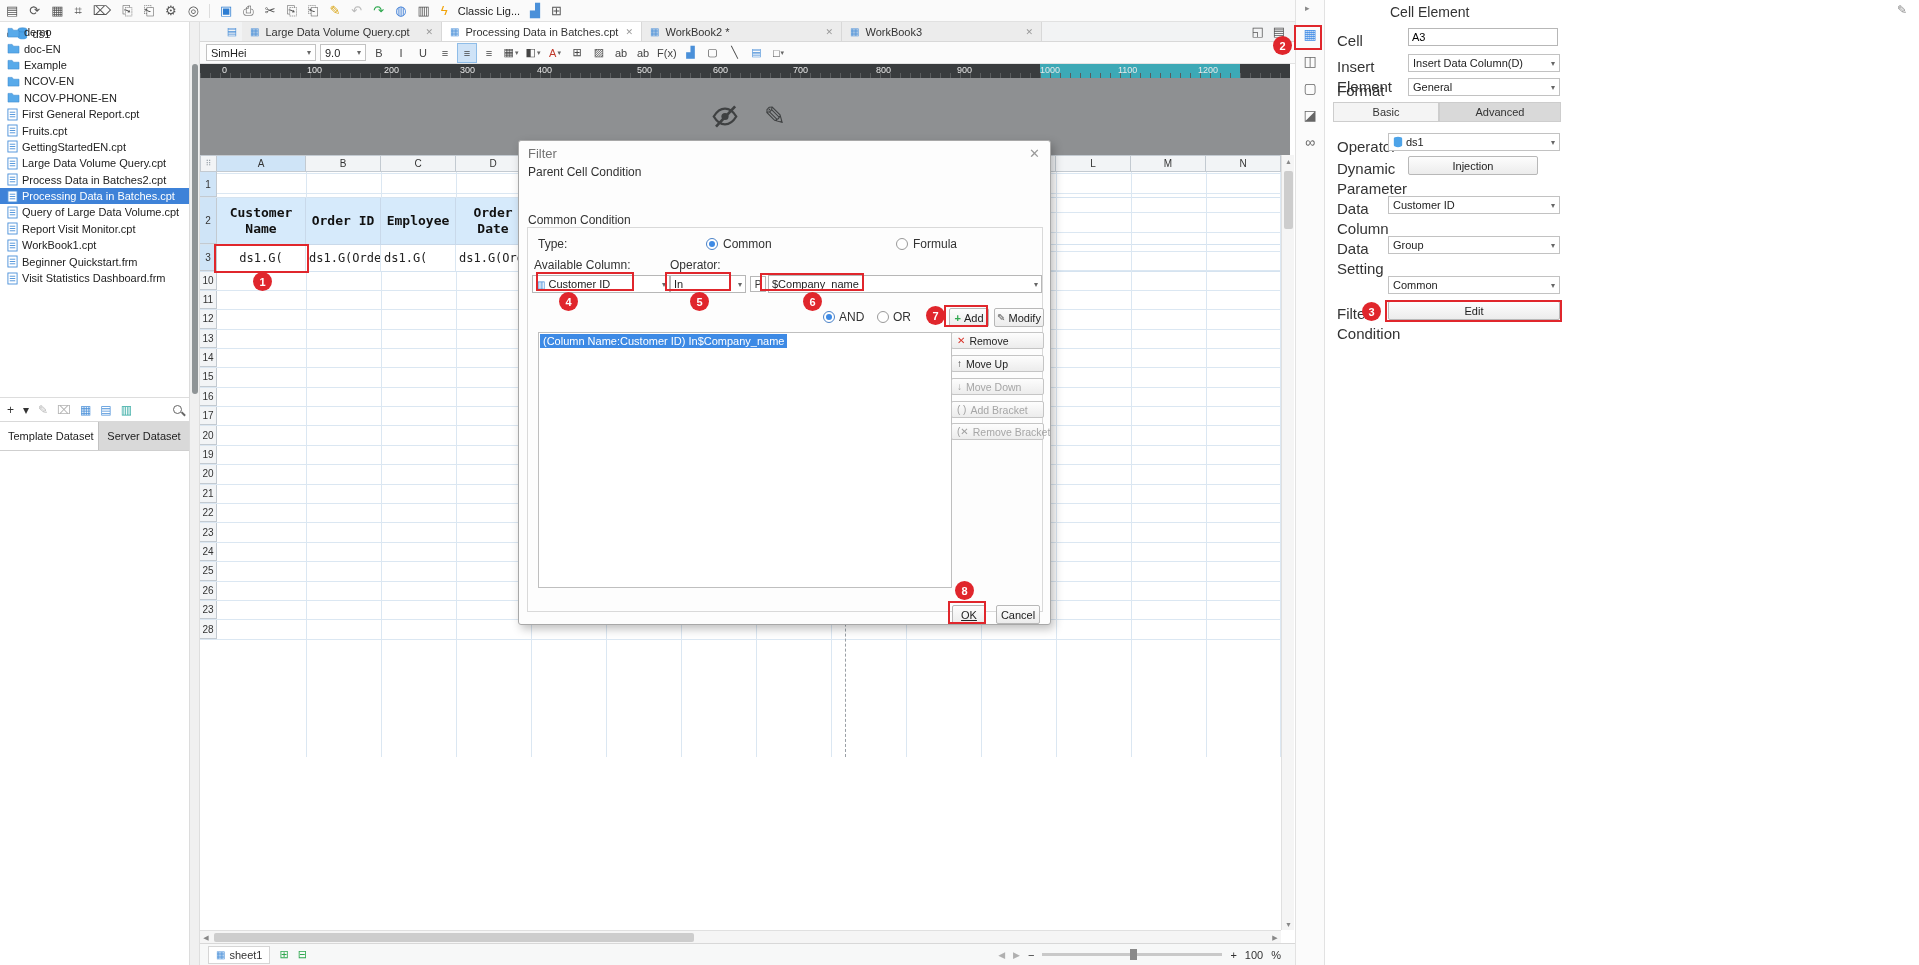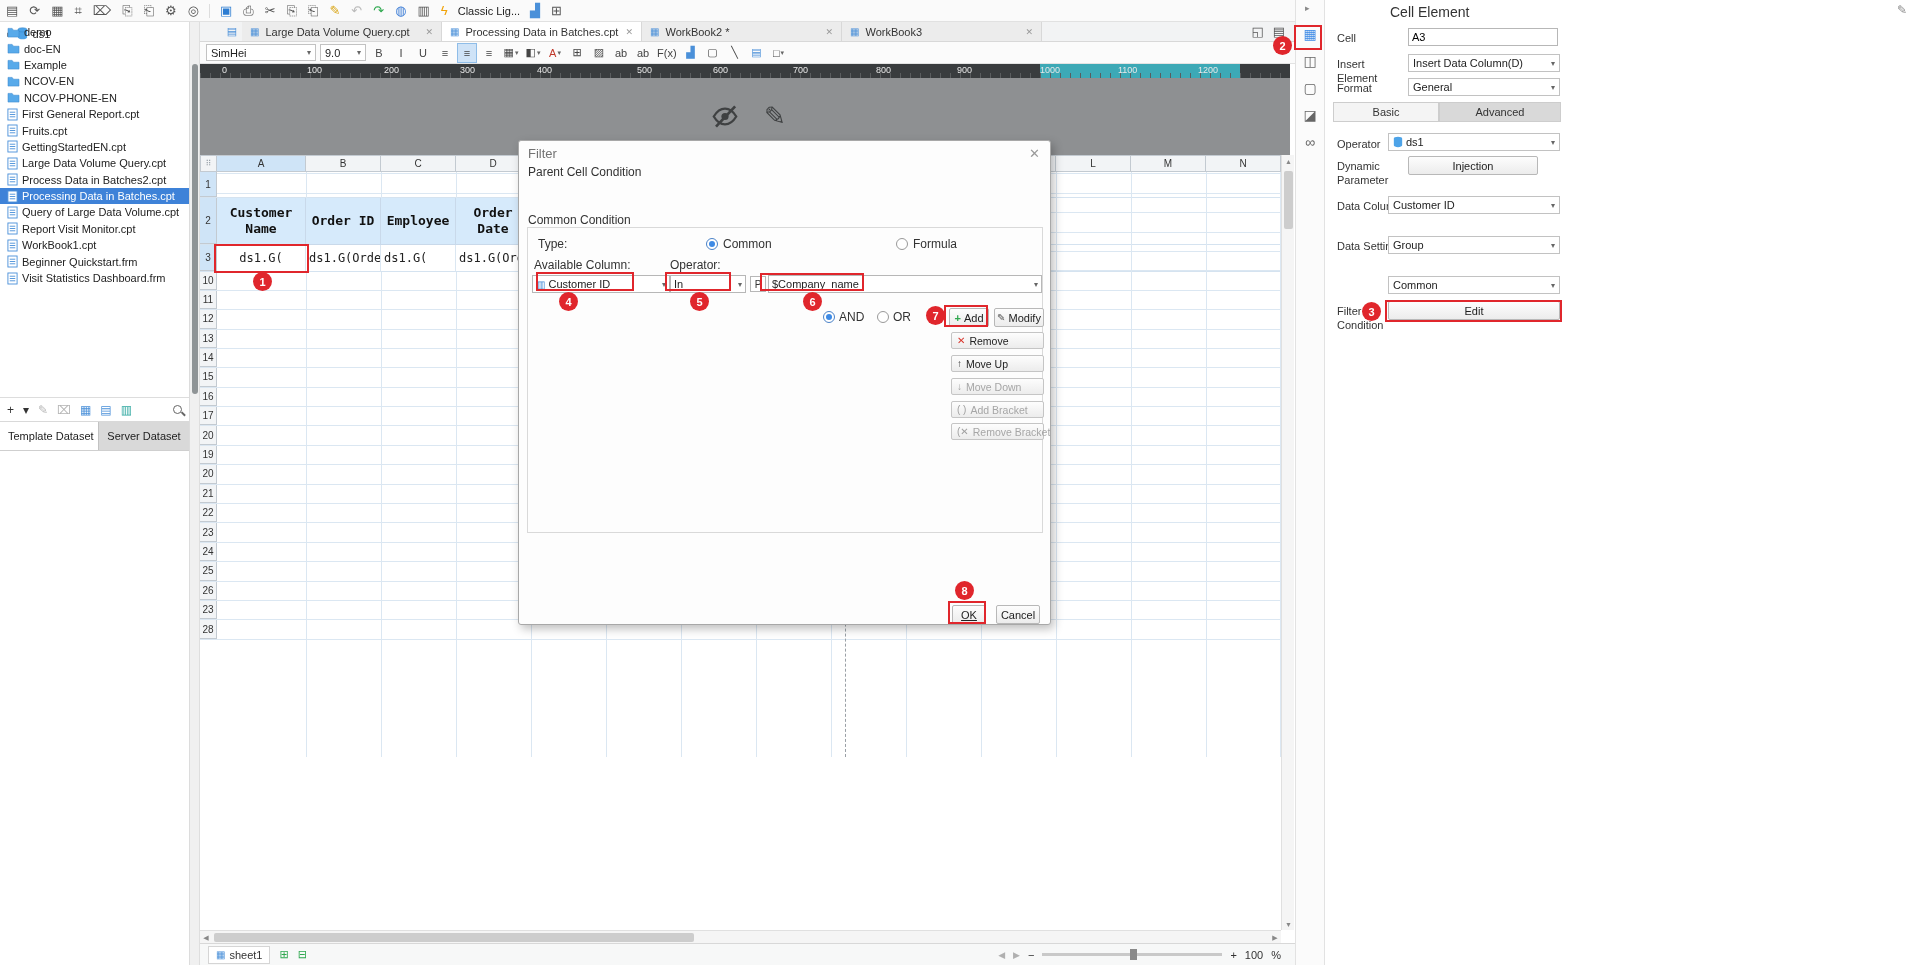--- a/index.html
+++ b/index.html
@@ -101,21 +101,21 @@
 
   
   #right-strip{position:absolute;left:1295px;top:0;width:30px;height:965px;background:#fbfbfb;border-left:1px solid #e2e2e2;border-right:1px solid #e2e2e2}
   .strip-caret{position:absolute;left:9px;top:3px;font-size:9px;color:#888}
   .strip-icons{position:absolute;left:0;top:24px;width:100%;display:flex;flex-direction:column;align-items:center;gap:7px}
   .strip-icon{width:20px;height:20px;display:flex;align-items:center;justify-content:center;font-size:14px;color:#666}
 
   #right-panel{position:absolute;left:1325px;top:0;width:594px;height:965px;background:#fff}
   .rp-title{position:absolute;left:65px;top:4px;font-size:14px;color:#333}
   .rp-pencil{position:absolute;right:12px;top:3px;font-size:12px;color:#888}
-  .rp-label{position:absolute;font-size:11px;color:#333;width:66px;line-height:1.3}
+  .rp-label{position:absolute;font-size:15px;color:#333;width:66px;line-height:1.3}
   .rp-input{position:absolute;height:18px;border:1px solid #b7b7b7;background:#fff;font-size:11px;padding:0 3px;font-family:"Liberation Sans",sans-serif}
   .rp-combo{position:absolute;height:18px}
   .rp-btn{position:absolute;height:19px;background:linear-gradient(#fdfdfd,#ececec);border:1px solid #b8b8b8;border-radius:2px;font-size:11px;display:flex;align-items:center;justify-content:center}
   .rp-tab{position:absolute;top:102px;height:20px;display:flex;align-items:center;justify-content:center;font-size:11px;border:1px solid #cdcdcd;color:#333}
   .rp-tab.basic{left:8px;width:106px;background:#f4f4f4}
   .rp-tab.advanced{left:114px;width:122px;background:#d9d9d9}
 
   
   #dialog{position:absolute;left:518px;top:140px;width:533px;height:485px;background:#fdfdfd;border:1px solid #a8a8a8;border-radius:3px;box-shadow:3px 4px 10px rgba(0,0,0,.25);z-index:40;font-size:12px}
   .dlg-title{position:absolute;left:9px;top:5px;font-size:13px;color:#737373}
@@ -824,21 +824,21 @@
   </div>
 
   
   <div id="dialog">
     <div class="dlg-title">Filter</div>
     <div class="dlg-close">✕</div>
 
     <div class="grp-label" style="left:9px;top:24px">Parent Cell Condition</div>
 
     <div class="grp-label" style="left:9px;top:72px">Common Condition</div>
-    <div class="grp-box" style="left:8px;top:86px;width:516px;height:306px">
+    <div class="grp-box" style="left:8px;top:86px;width:516px;height:385px">
 
       <span class="dlbl" style="left:10px;top:9px">Type:</span>
       <span class="radio sel" style="left:178px;top:10px"></span>
       <span class="dlbl" style="left:195px;top:9px">Common</span>
       <span class="radio" style="left:368px;top:10px"></span>
       <span class="dlbl" style="left:385px;top:9px">Formula</span>
 
       <span class="dlbl" style="left:6px;top:30px">Available Column:</span>
       <span class="dlbl" style="left:142px;top:30px">Operator:</span>
 
@@ -864,20 +864,23 @@
 
       <div class="btn add-btn">
         <span class="plus">+</span>
         <span>Add</span>
       </div>
       <div class="btn modify-btn">
         <span class="micon">✎</span>
         <span>Modify</span>
       </div>
 
+      <div class="listbox">
+        <span class="cond-item">(Column Name:Customer ID) In$Company_name</span>
+      </div>
 
       <div class="repeat">
         
       
           <div class="side-btn" style="top: 104px;">
             <span class="sb-icon" style="color: rgb(217, 52, 43);">✕</span>
             <span>Remove</span>
           </div>
         
           <div class="side-btn" style="top: 127px;">

